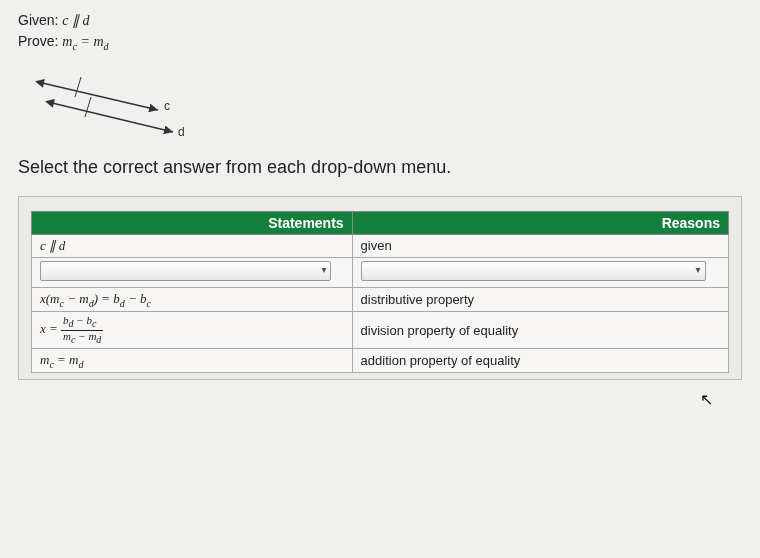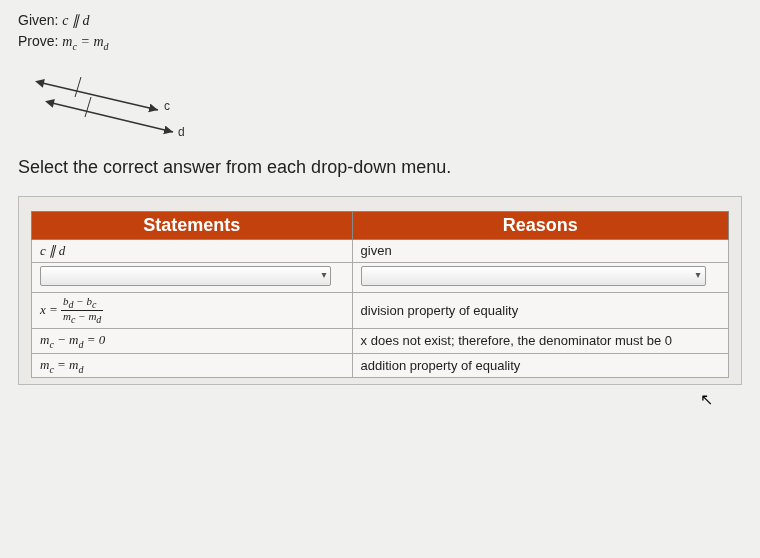--- a/index.html
+++ b/index.html
@@ -25,27 +25,27 @@
     background: #eceae7;
     padding: 14px 12px 6px 12px;
   }
   table.proof {
     border-collapse: collapse;
     width: 100%;
     font-size: 13px;
     background: #f7f6f4;
   }
   table.proof th {
-    background: #c2410c;
+    background: #15803d;
     color: #fff;
-    text-align: center;
+    text-align: right;
     padding: 3px 8px;
     font-weight: bold;
     border: 1px solid #888;
-    font-size: 18px;
+    font-size: 14px;
   }
   table.proof td {
     border: 1px solid #aaa;
     padding: 3px 8px;
     vertical-align: middle;
     height: 22px;
   }
   .col-stmt { width: 46%; }
   .col-reason { width: 54%; }
   .dropdown {
@@ -132,28 +132,28 @@
     </tr>
     <tr>
       <td>
         <span class="dropdown"></span>
       </td>
       <td>
         <span class="dropdown"></span>
       </td>
     </tr>
     <tr>
+      <td class="math">x(m<span class="sub">c</span> − m<span class="sub">d</span>)&nbsp;=&nbsp;b<span class="sub">d</span> − b<span class="sub">c</span></td>
+      <td>distributive property</td>
+    </tr>
+    <tr>
       <td class="math">
         x&nbsp;=&nbsp;<span class="frac"><span class="num">b<span class="sub">d</span> − b<span class="sub">c</span></span><span class="den">m<span class="sub">c</span> − m<span class="sub">d</span></span></span>
       </td>
       <td>division property of equality</td>
-    </tr>
-    <tr>
-      <td class="math">m<span class="sub">c</span> − m<span class="sub">d</span>&nbsp;=&nbsp;0</td>
-      <td>x does not exist; therefore, the denominator must be 0</td>
     </tr>
     <tr>
       <td class="math">m<span class="sub">c</span>&nbsp;=&nbsp;m<span class="sub">d</span></td>
       <td>addition property of equality</td>
     </tr>
   </tbody>
     </table>
 </div>
 
 <span class="cursor" style="left:700px; top:390px;">↖</span>

